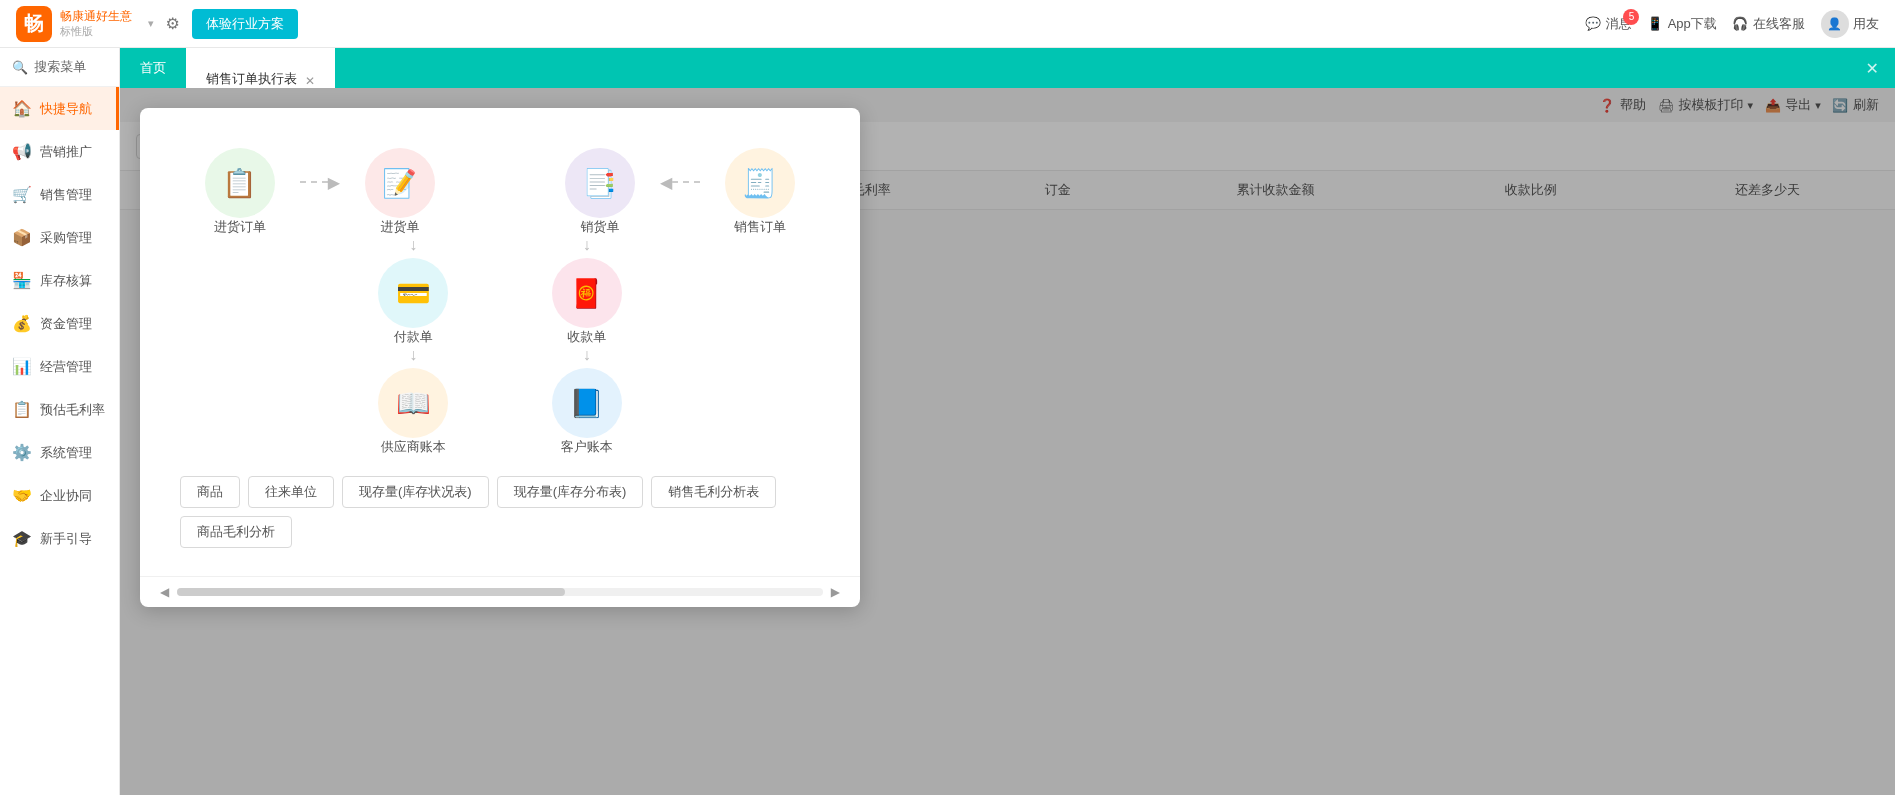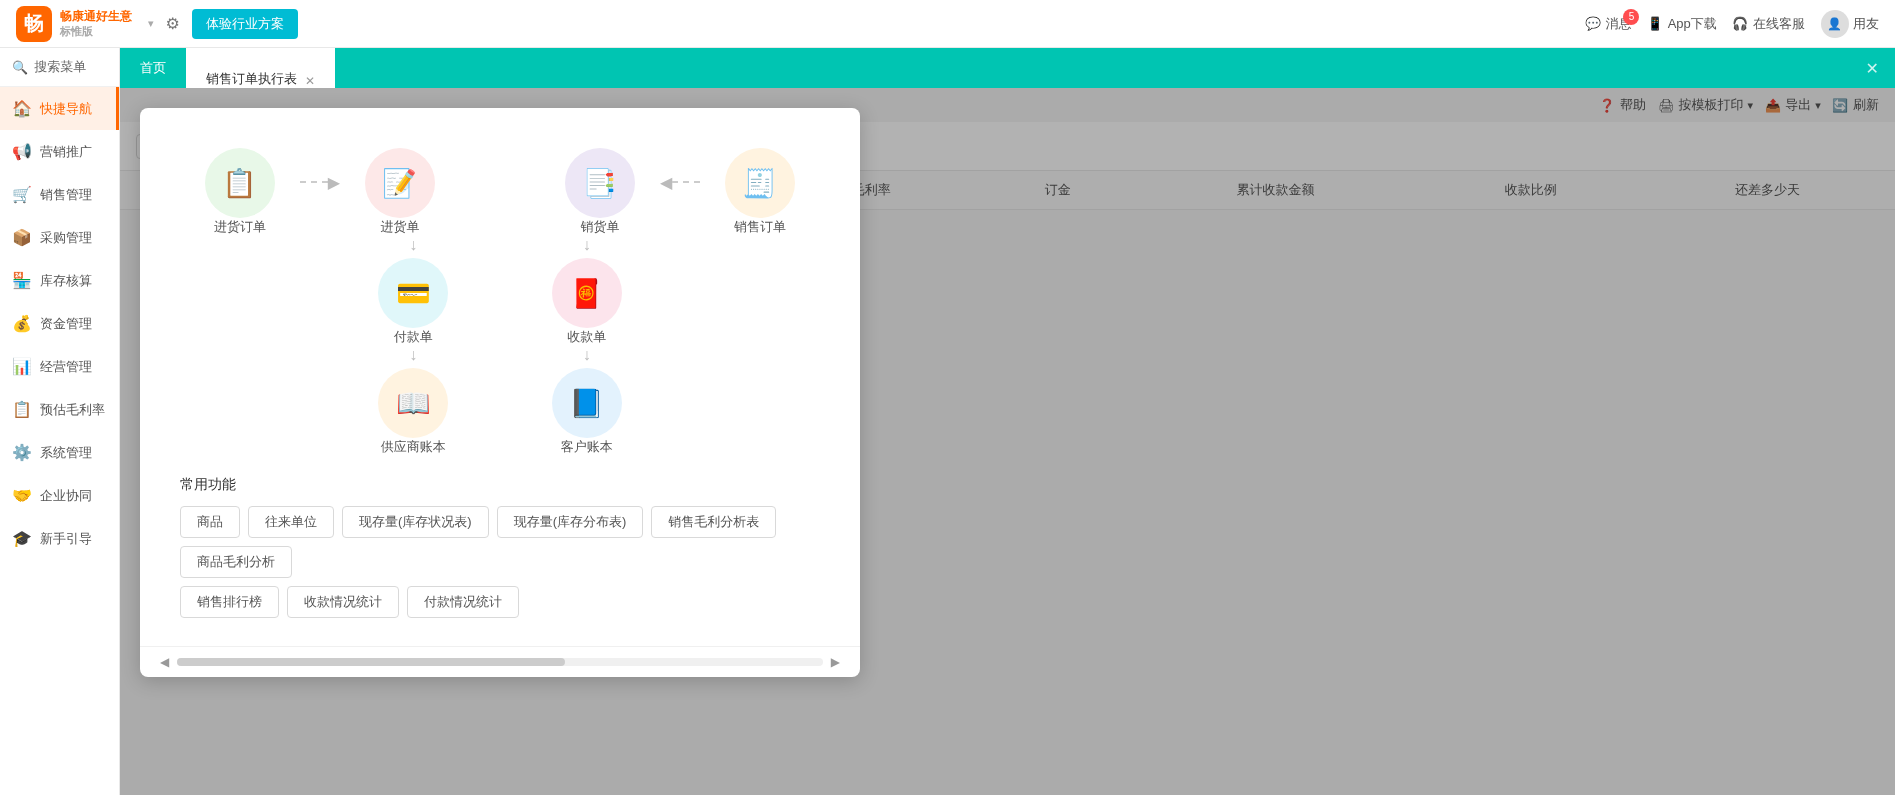--- a/index.html
+++ b/index.html
@@ -9,21 +9,21 @@
     .app-container { display: flex; flex-direction: column; height: 795px; width: 1895px; }
 
     
     .top-bar {
       display: flex; align-items: center; height: 48px;
       background: #fff; border-bottom: 1px solid #e8e8e8;
       padding: 0 16px; gap: 12px; flex-shrink: 0;
     }
     .logo-area { display: flex; align-items: center; gap: 8px; width: 120px; }
     .logo-icon { width: 36px; height: 36px; background: #ff6600; border-radius: 8px; display: flex; align-items: center; justify-content: center; color: #fff; font-size: 20px; font-weight: bold; }
-    .logo-text { font-size: 12px; color: #ff6600; line-height: 1.3; font-weight: bold; }
+    .logo-text { font-size: 12px; color: #ff6600; line-height: 1.3; }
     .system-title { color: #333; font-size: 14px; flex: 1; }
     .top-nav-icons { display: flex; align-items: center; gap: 16px; margin-left: auto; }
     .top-nav-item { display: flex; align-items: center; gap: 4px; color: #555; font-size: 13px; cursor: pointer; position: relative; }
     .badge { background: #ff4d4f; color: #fff; border-radius: 10px; font-size: 10px; padding: 0 4px; min-width: 16px; height: 16px; display: flex; align-items: center; justify-content: center; position: absolute; top: -6px; right: -8px; }
     .btn-experience { background: #00bcd4; color: #fff; border: none; border-radius: 4px; padding: 6px 14px; font-size: 13px; cursor: pointer; }
     .settings-icon { color: #777; cursor: pointer; font-size: 16px; }
     .dropdown-arrow { color: #aaa; font-size: 11px; }
     .user-avatar { width: 28px; height: 28px; background: #ddd; border-radius: 50%; display: flex; align-items: center; justify-content: center; font-size: 12px; }
 
     
@@ -423,34 +423,28 @@
                     <span style="font-size:28px;">📘</span>
                   </div>
                   <span class="flow-label">客户账本</span>
                 </div>
                 <div style="flex:2;"></div>
                 <div style="width:120px;"></div>
               </div>
             </div>
 
             <div class="common-functions">
-              <div class="common-title">常用功能</div>
               <div class="function-btns">
                 <button class="function-btn">商品</button>
                 <button class="function-btn">往来单位</button>
                 <button class="function-btn">现存量(库存状况表)</button>
                 <button class="function-btn">现存量(库存分布表)</button>
                 <button class="function-btn">销售毛利分析表</button>
                 <button class="function-btn">商品毛利分析</button>
               </div>
-              <div class="function-btns">
-                <button class="function-btn">销售排行榜</button>
-                <button class="function-btn">收款情况统计</button>
-                <button class="function-btn">付款情况统计</button>
-              </div>
             </div>
 
             <div class="modal-scrollbar">
               <span class="scroll-arrow">◀</span>
               <div class="scrollbar-track">
                 <div class="scrollbar-thumb"></div>
               </div>
               <span class="scroll-arrow">▶</span>
             </div>
           </div>

